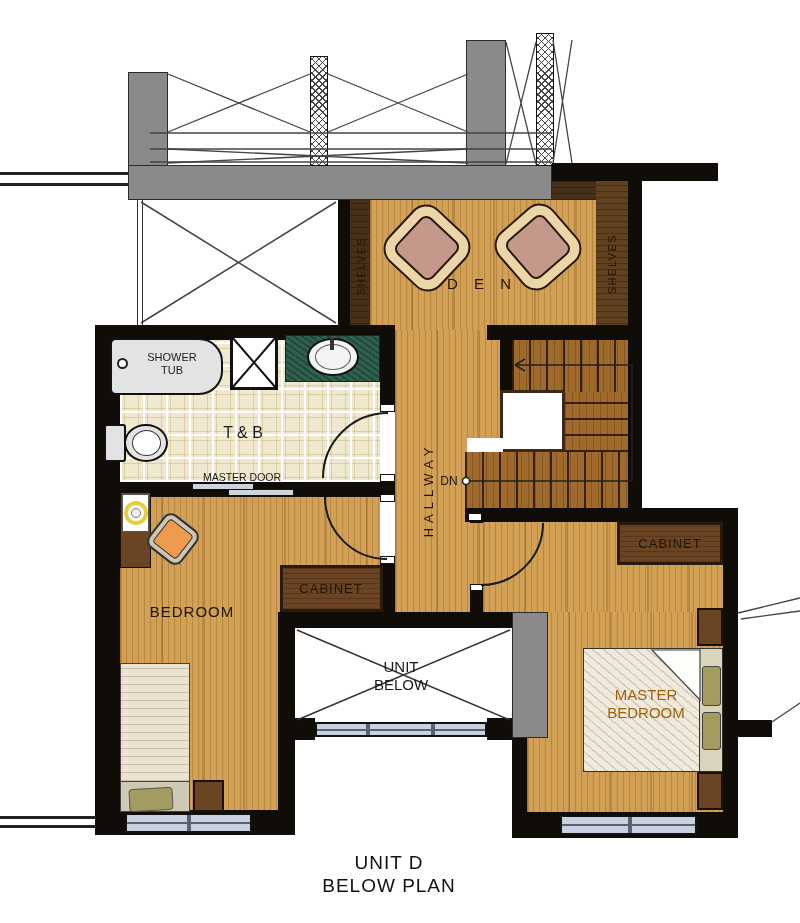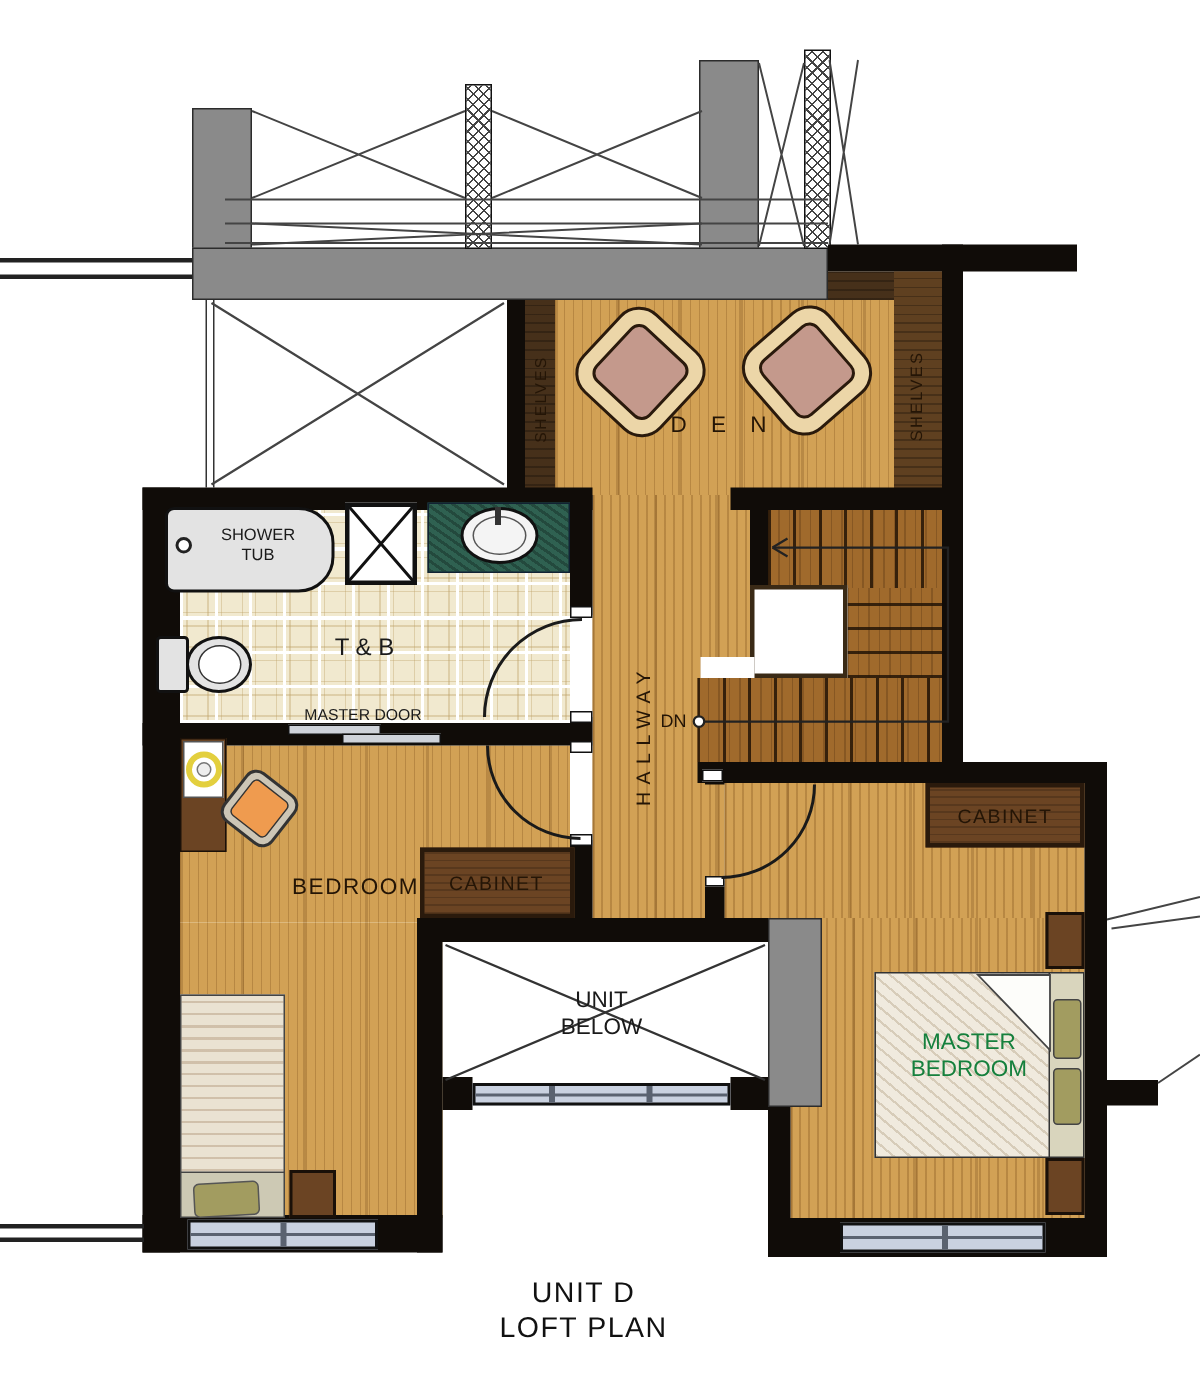--- a/index.html
+++ b/index.html
@@ -212,23 +212,23 @@
   </svg>
 
   <div class="lbl" style="left:482px;top:284px;font-size:15px;letter-spacing:6px;white-space:nowrap;">D E N</div>
   <div class="lbl vlbl" style="left:361px;top:266px;font-size:10.5px;letter-spacing:1.5px;">SHELVES</div>
   <div class="lbl vlbl" style="left:612px;top:264px;font-size:11px;letter-spacing:1.5px;">SHELVES</div>
   <div class="lbl" style="left:172px;top:364px;width:70px;font-size:11px;color:#1a1a1a;">SHOWER TUB</div>
   <div class="lbl" style="left:243px;top:433px;font-size:16px;color:#1a1a1a;white-space:nowrap;">T &amp; B</div>
   <div class="lbl" style="left:242px;top:477px;font-size:10.5px;color:#1a1a1a;white-space:nowrap;">MASTER DOOR</div>
   <div class="lbl vlbl" style="left:429px;top:490px;font-size:13px;letter-spacing:5px;">HALLWAY</div>
   <div class="lbl" style="left:449px;top:481px;font-size:12px;white-space:nowrap;">DN</div>
-  <div class="lbl" style="left:192px;top:592px;font-size:15px;letter-spacing:1px;white-space:nowrap;margin-left:45px;">BEDROOM</div>
+  <div class="lbl" style="left:192px;top:612px;font-size:15px;letter-spacing:1px;white-space:nowrap;">BEDROOM</div>
   <div class="lbl" style="left:331px;top:589px;font-size:13px;letter-spacing:1px;white-space:nowrap;">CABINET</div>
   <div class="lbl" style="left:670px;top:544px;font-size:13px;letter-spacing:1px;white-space:nowrap;">CABINET</div>
   <div class="lbl" style="left:401px;top:676px;width:80px;font-size:15px;color:#1a1a1a;">UNIT BELOW</div>
-  <div class="lbl" style="left:636px;top:704px;width:110px;font-size:15px;color:#15803d;padding-left:20px;">MASTER BEDROOM</div>
+  <div class="lbl" style="left:636px;top:704px;width:110px;font-size:15px;color:#a16207;padding-left:20px;">MASTER BEDROOM</div>
   <div class="lbl" style="left:389px;top:875px;font-size:19px;color:#111;letter-spacing:1px;line-height:1.2;white-space:nowrap;">
     <div style="position:static;">UNIT D</div>
-    <div style="position:static;">LOFT PLAN</div>
+    <div style="position:static;">BELOW PLAN</div>
   </div>
 
 </div>
 
 </body></html>

